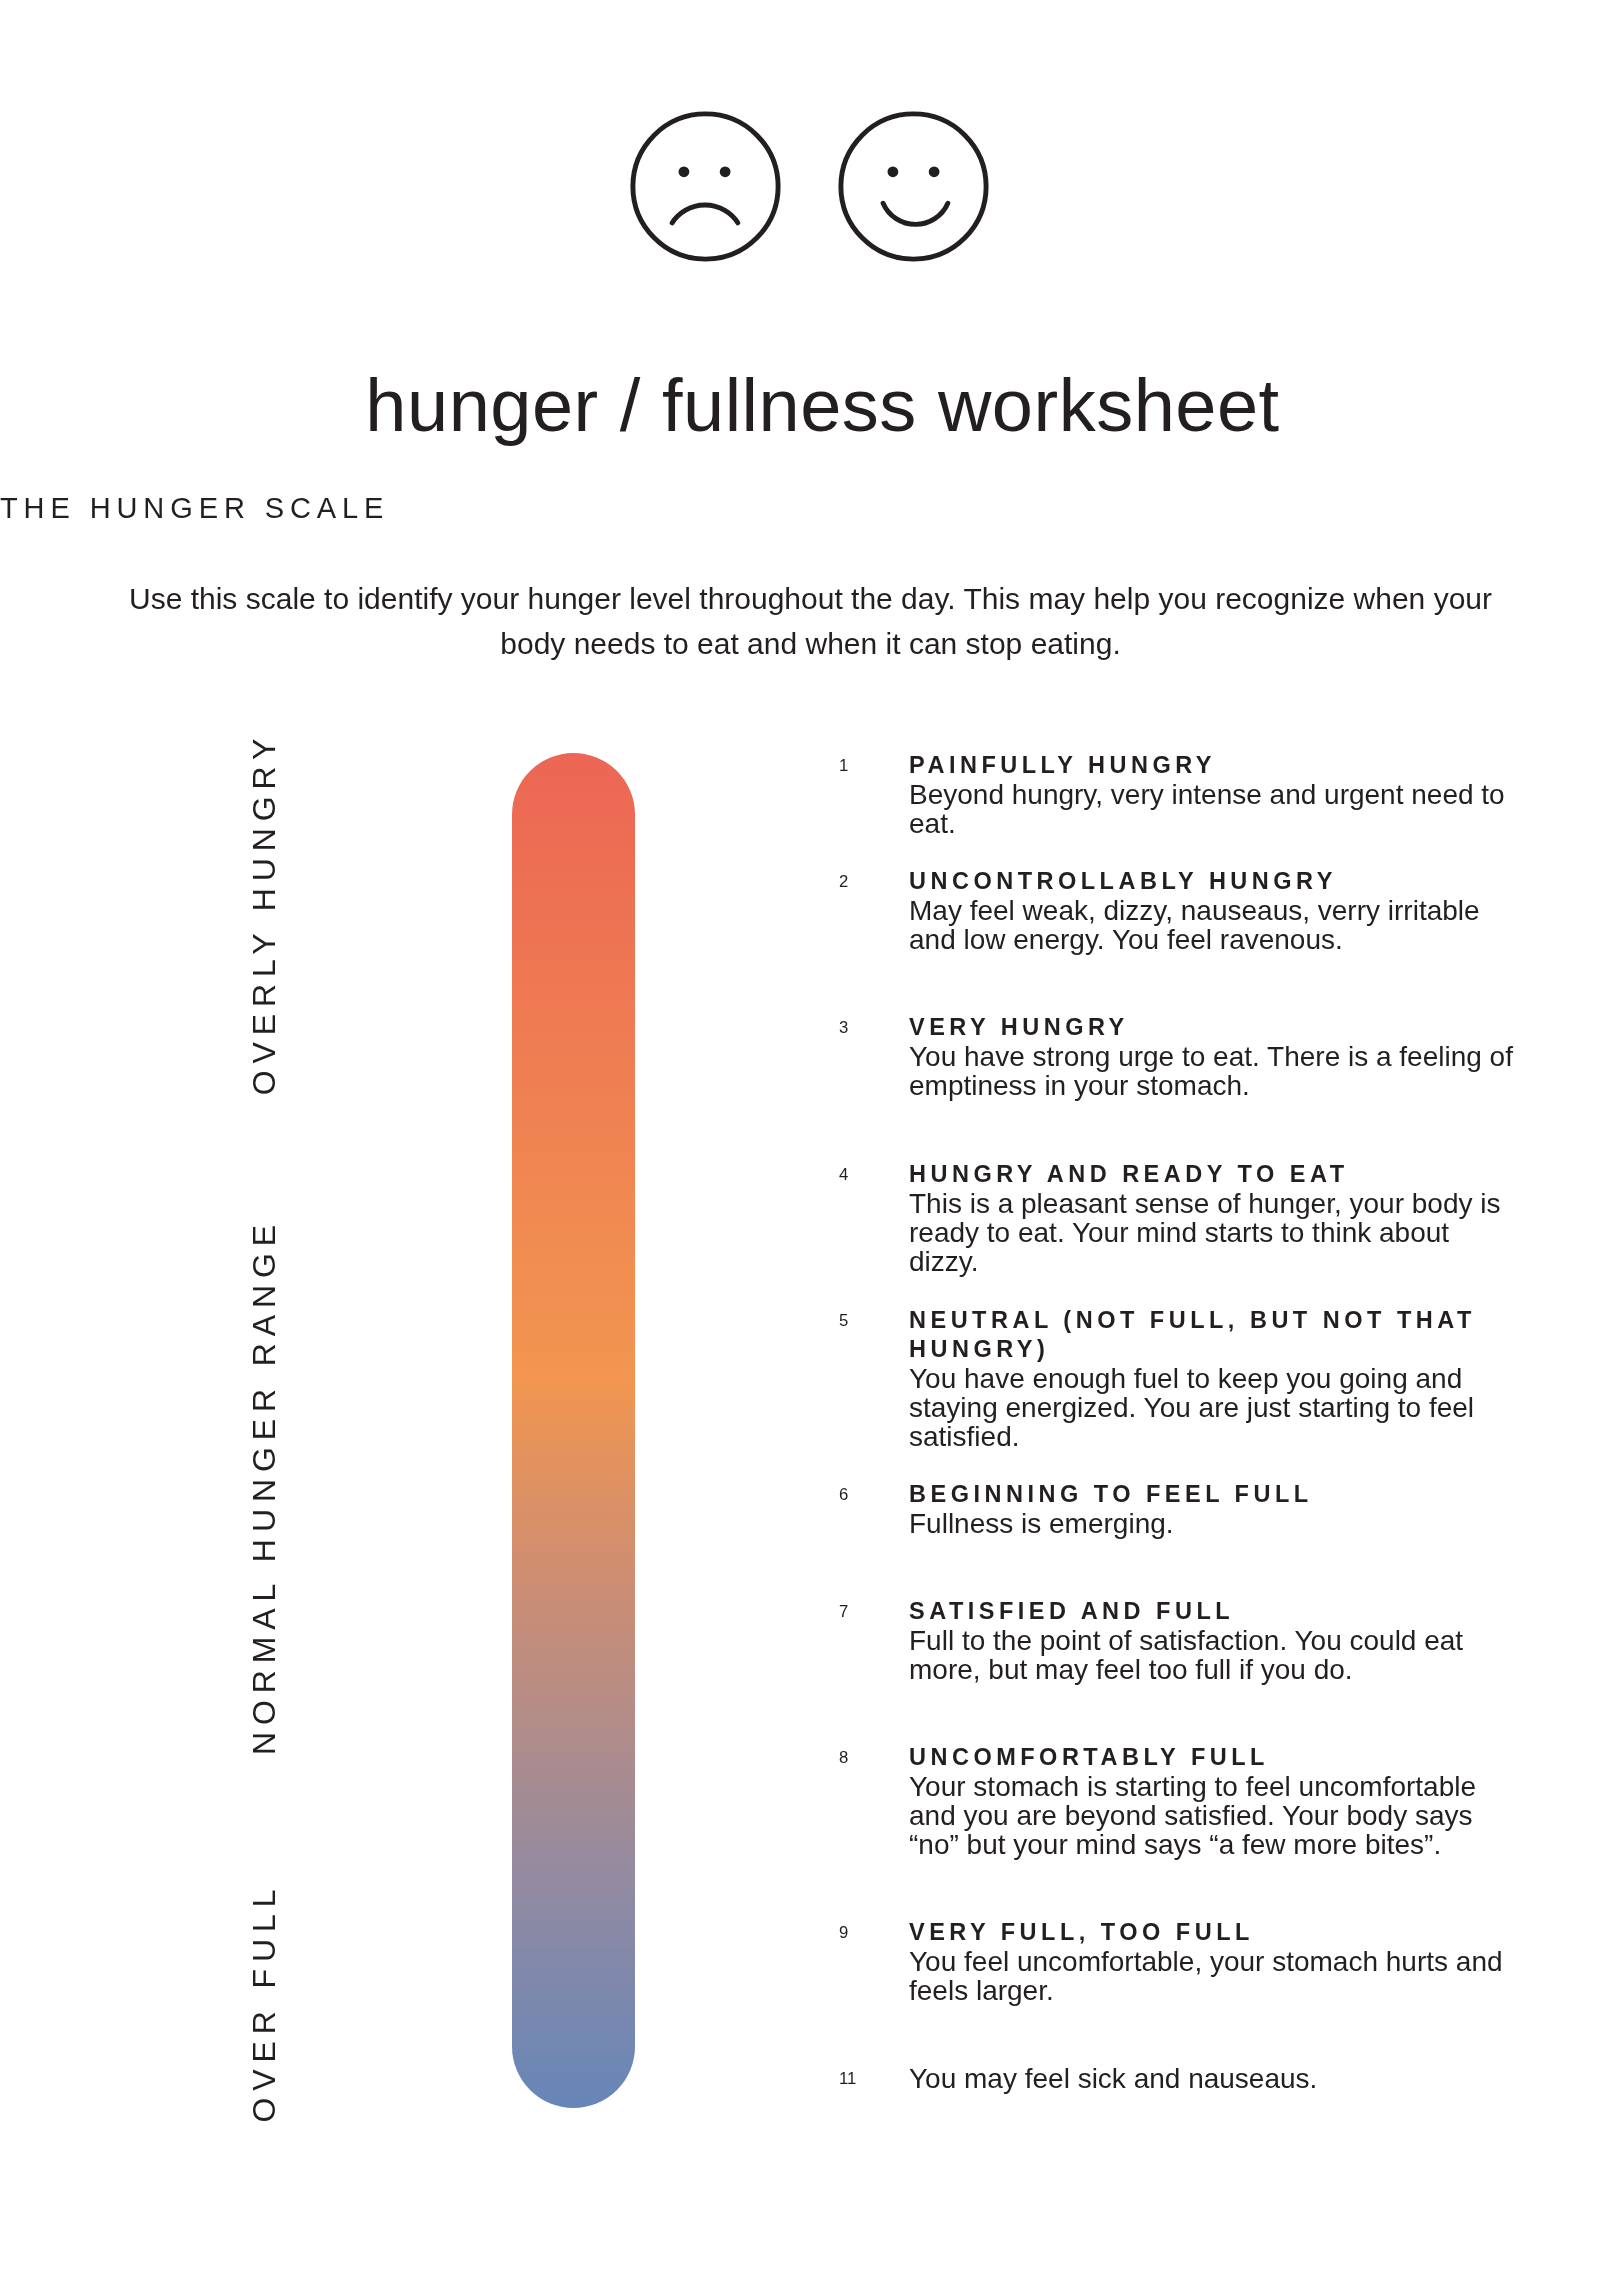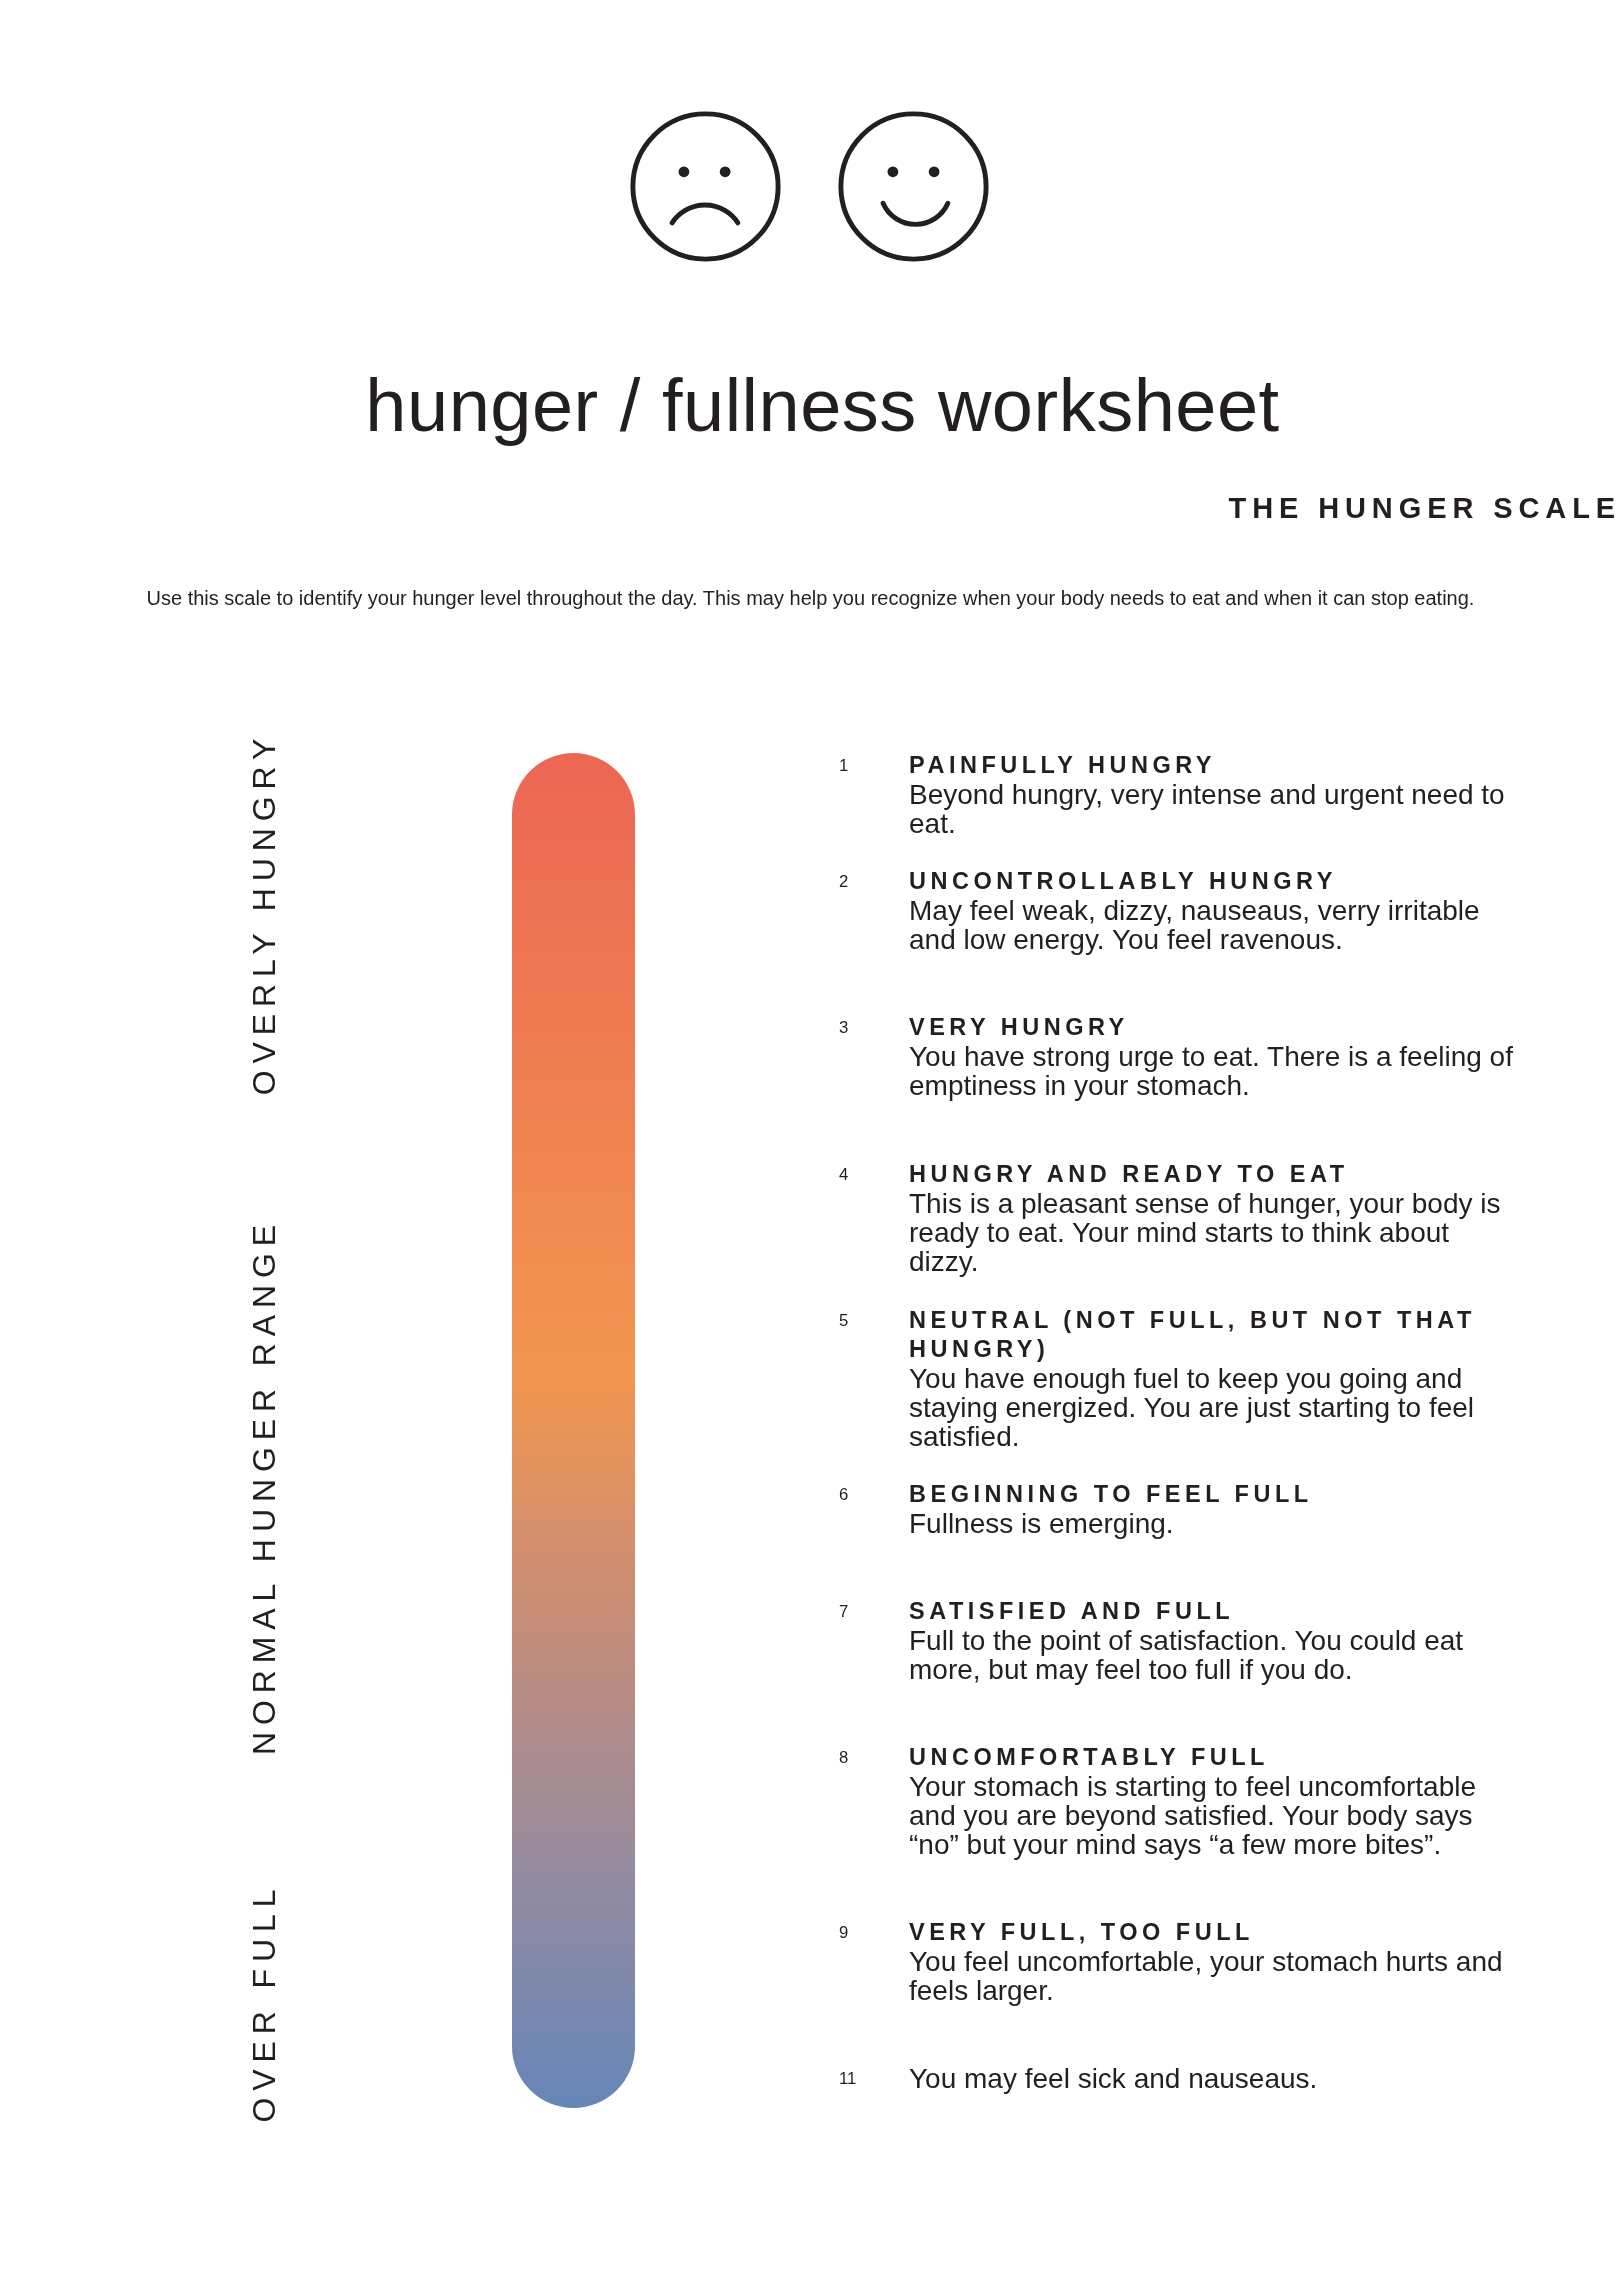--- a/index.html
+++ b/index.html
@@ -14,26 +14,26 @@
   #sad-face { left: 627px; }
   #happy-face { left: 835px; }
 
   .title {
     position: absolute; top: 345px; left: 0; width: 1621px;
     text-align: center; font-size: 74px; line-height: 98px;
     font-weight: 400; letter-spacing: 0.5px; margin: 12px;
   }
   .subtitle {
     position: absolute; top: 490px; left: 0; width: 1621px;
-    text-align: right; font-size: 29px; line-height: 37px;
-    letter-spacing: 5.9px; margin: 0; font-weight: 700;
+    text-align: left; font-size: 29px; line-height: 37px;
+    letter-spacing: 5.9px; margin: 0; font-weight: 400;
   }
   .intro {
     position: absolute; top: 576px; left: 98px; width: 1425px;
-    text-align: center; font-size: 20px; line-height: 45px; margin: 0;
+    text-align: center; font-size: 30px; line-height: 45px; margin: 0;
   }
 
   .side-label {
     position: absolute; left: 243px; width: 43px;
     display: flex; align-items: center; justify-content: center;
   }
   .side-label span {
     display: block; transform: rotate(-90deg); white-space: nowrap;
     font-size: 32px; letter-spacing: 6.9px; line-height: 39px;
   }

